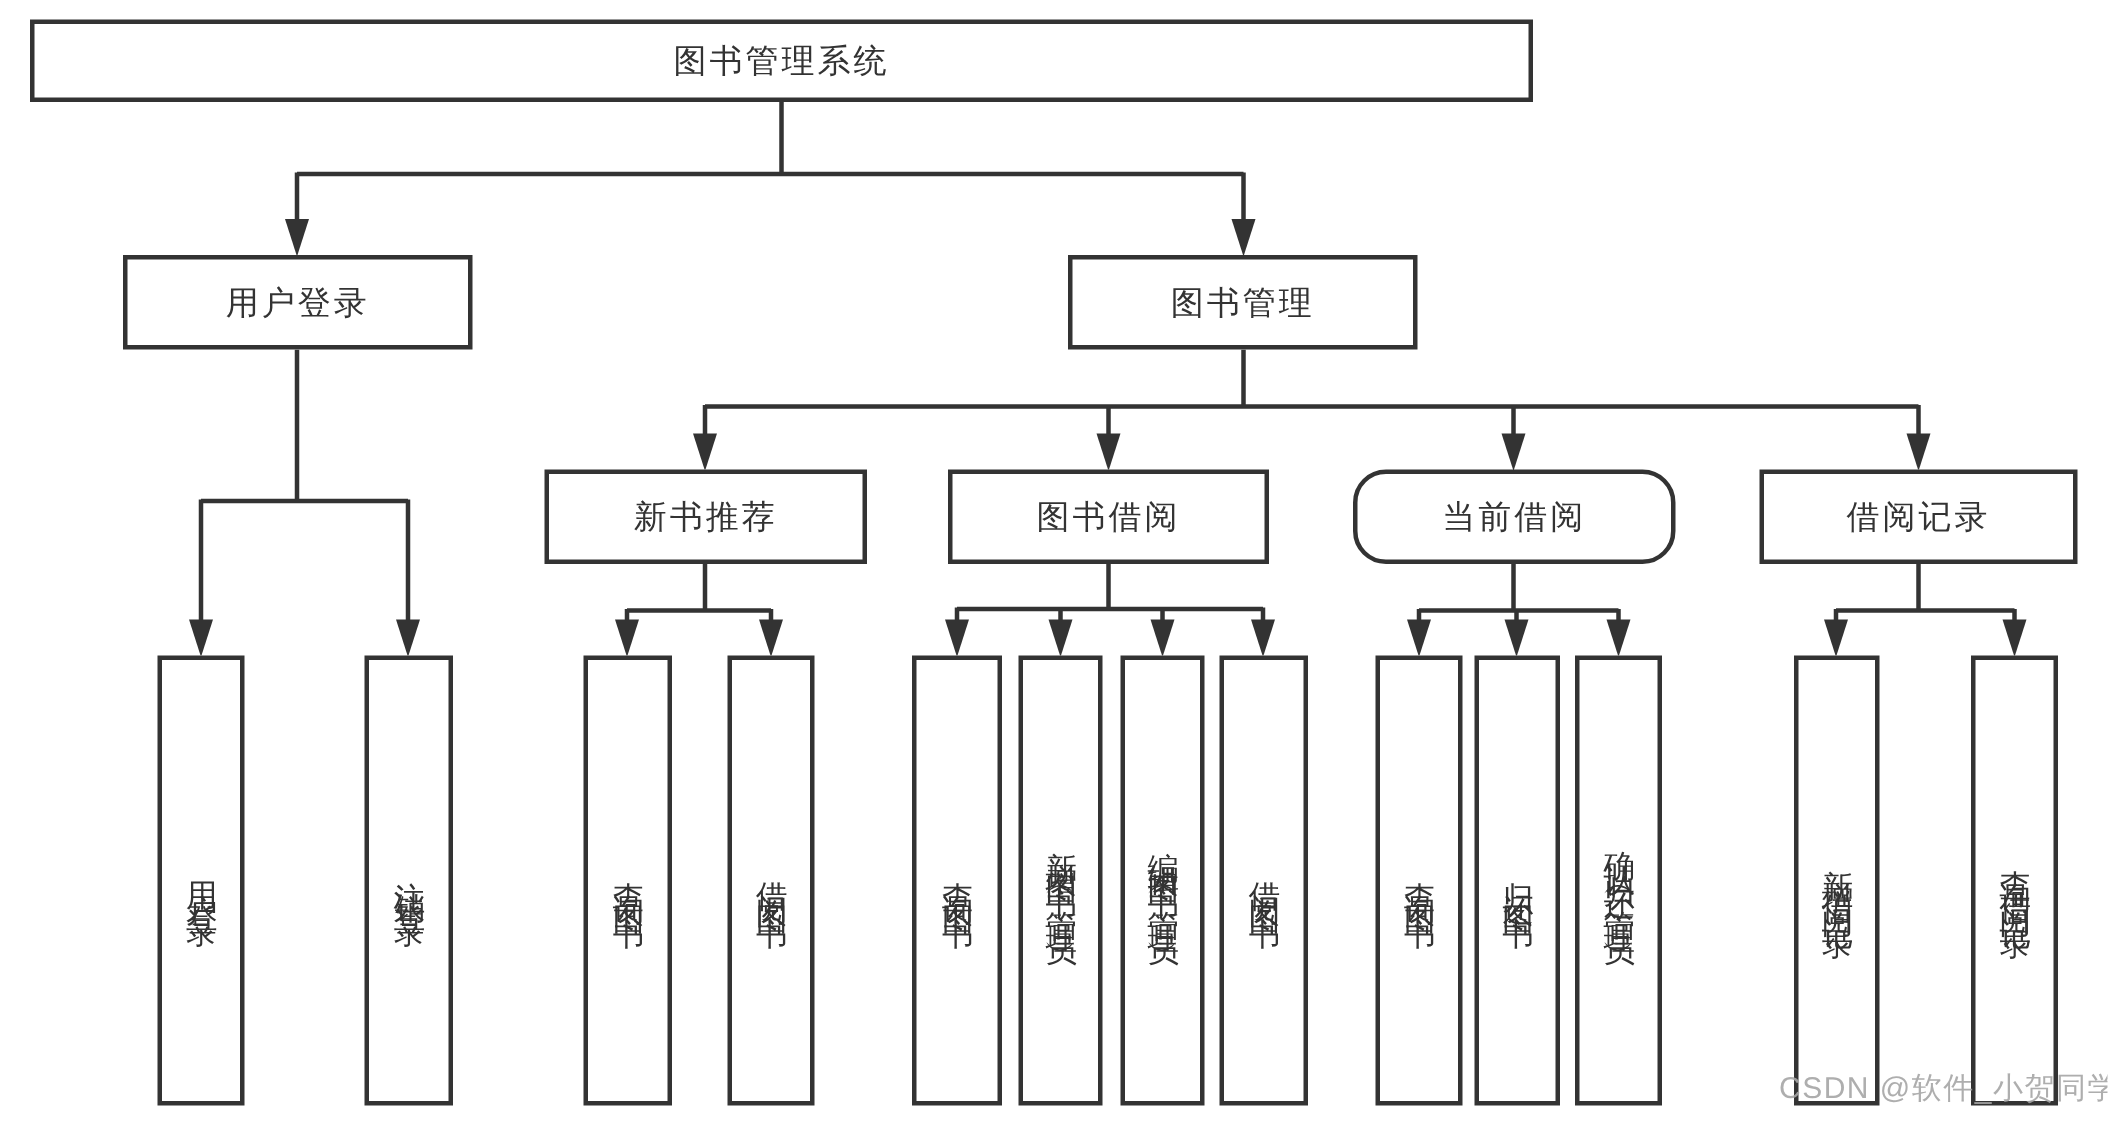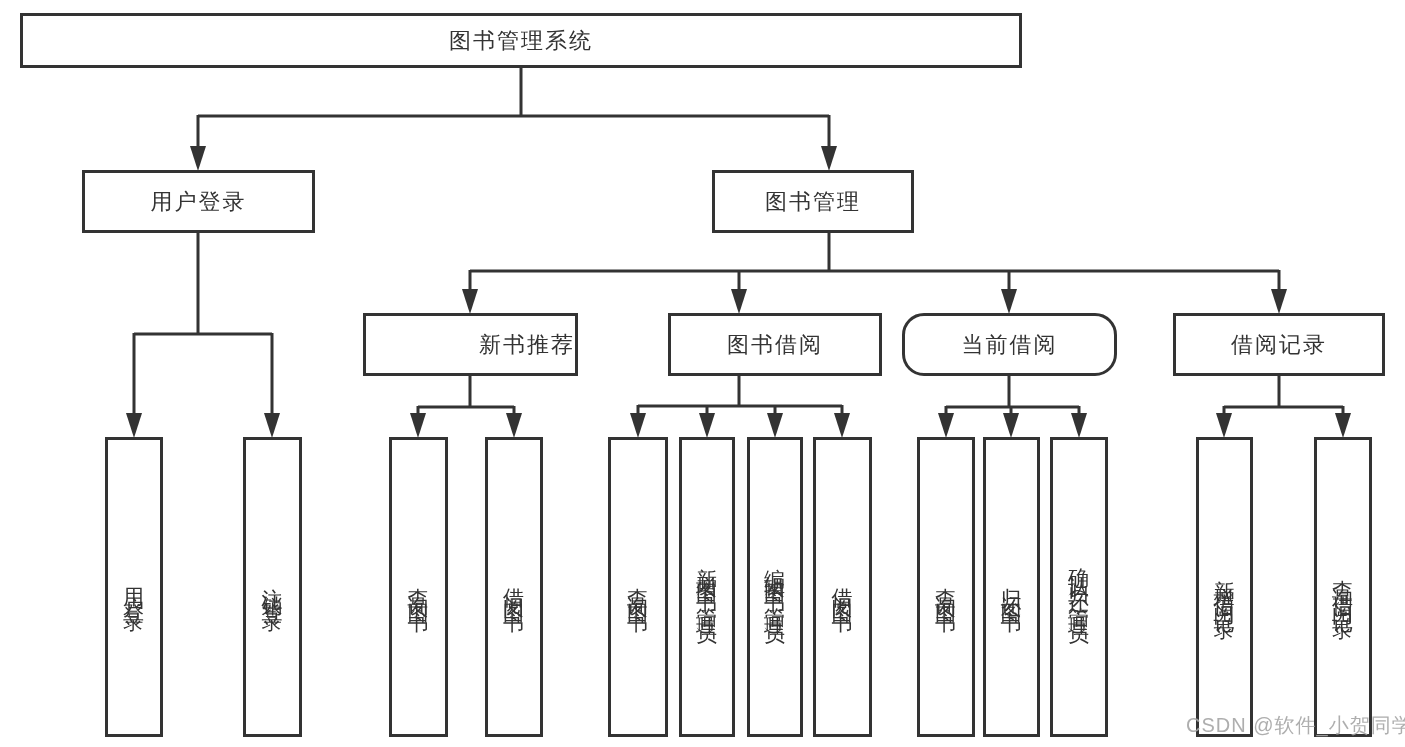--- a/index.html
+++ b/index.html
@@ -107,28 +107,28 @@
     </g>
   </svg>
 
   <div class="node h" style="left:20px; top:13px; width:1002px; height:55px;">
     <span>图书管理系统</span>
   </div>
 
   <div class="node h" style="left:82px; top:170px; width:233px; height:63px;">
     <span>用户登录</span>
   </div>
-  <div class="node h" style="left:712px; top:170px; width:202px; height:63px;">
+  <div class="node h" style="left:712px; top:170px; width:233px; height:63px;">
     <span>图书管理</span>
   </div>
 
-  <div class="node h" style="left:363px; top:313px; width:215px; height:63px;justify-content:flex-end;">
+  <div class="node h" style="left:363px; top:313px; width:215px; height:63px;">
     <span>新书推荐</span>
   </div>
-  <div class="node h" style="left:668px; top:313px; width:214px; height:63px;">
+  <div class="node h" style="left:632px; top:313px; width:214px; height:63px;">
     <span>图书借阅</span>
   </div>
   <div class="node h" style="left:902px; top:313px; width:215px; height:63px;border-radius:22px;">
     <span>当前借阅</span>
   </div>
   <div class="node h" style="left:1173px; top:313px; width:212px; height:63px;">
     <span>借阅记录</span>
   </div>
 
   <div class="node v" style="left:105px; top:437px; width:58px; height:300px;">

